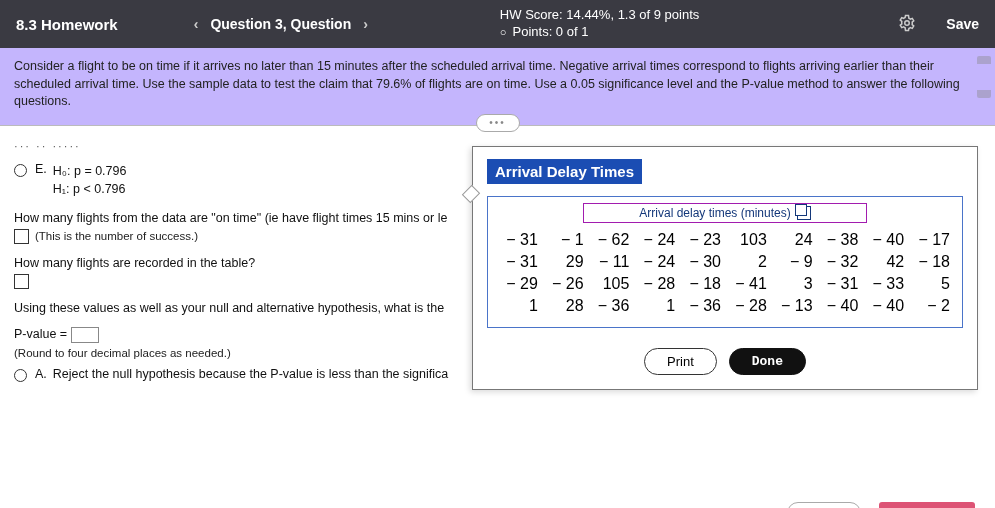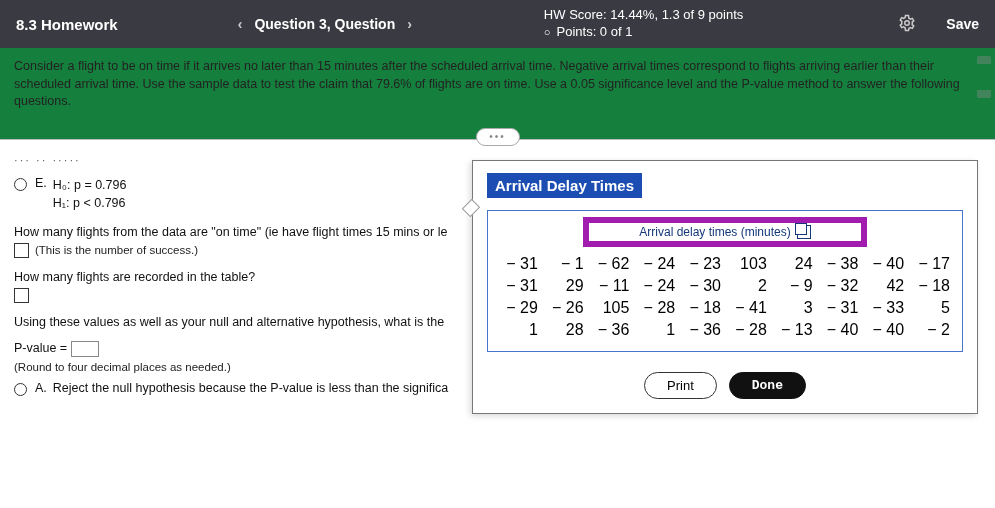--- a/index.html
+++ b/index.html
@@ -1,44 +1,44 @@
 <!DOCTYPE html>
 <html><head>
 <meta charset="utf-8">
 <style>
   * { box-sizing: border-box; margin: 0; padding: 0; }
   body { font-family: Arial, sans-serif; width: 995px; height: 508px; background: #eee; overflow: hidden; }
   .header { background: #3a3a42; color: #fff; height: 48px; display: flex; align-items: center; padding: 0 16px; font-size: 14px; }
-  .hw-title { font-weight: bold; font-size: 15px; margin-right: 108px; }
+  .hw-title { font-weight: bold; font-size: 15px; margin-right: 64px; }
   .nav-arrow { color: #ccc; padding: 0 12px; cursor: pointer; font-weight: bold; }
   .q-title { font-weight: bold; }
   .score-block { margin-left: 120px; font-size: 13px; line-height: 1.3; }
   .score-block .pts::before { content: "\25CB"; margin-right: 6px; font-size: 11px; }
   .gear { margin-left: auto; margin-right: 30px; color: #ccc; cursor: pointer; }
   .save { font-weight: bold; cursor: pointer; }
-  .prompt-bar { background: #15803d; border-bottom: 1px solid #bbb; padding: 10px 14px 28px; font-size: 12.5px; color: #222; line-height: 1.4; position: relative; }
+  .prompt-bar { background: #c4b5fd; border-bottom: 1px solid #bbb; padding: 10px 14px 14px; font-size: 12.5px; color: #222; line-height: 1.4; position: relative; }
   .scrollhint { position: absolute; right: 4px; top: 8px; width: 14px; height: 42px; background: linear-gradient(#888,#888) 0 0/100% 8px no-repeat, linear-gradient(#888,#888) 0 100%/100% 8px no-repeat; opacity:.4; border-radius:2px;}
   .content { position: relative; padding: 14px 14px; background: #fff; height: 400px; }
   .divider-tab { position: absolute; left: 50%; top: -12px; transform: translateX(-50%); background: #fff; border: 1px solid #aaa; border-radius: 12px; width: 44px; height: 18px; display:flex; align-items:center; justify-content:center; font-size:10px; color:#888; letter-spacing:2px;}
   .left { width: 460px; font-size: 12.5px; color: #111; }
   .left .cutoff { font-size: 11px; color: #555; margin-bottom: 10px; letter-spacing: 2px;}
   .opt { display: flex; align-items: flex-start; margin-bottom: 12px; }
   .opt .radio { width: 13px; height: 13px; border: 1.5px solid #333; border-radius: 50%; margin-right: 8px; margin-top: 2px; flex-shrink:0; }
   .opt .lbl { margin-right: 6px; }
   .hyp { line-height: 1.5; }
   .q { margin: 12px 0 4px; }
   .chk { display: inline-block; width: 15px; height: 15px; border: 1px solid #333; vertical-align: middle; margin-right: 6px; }
   .ibox { display: inline-block; width: 28px; height: 16px; border: 1px solid #888; vertical-align: middle; }
   .sub { font-size: 11.5px; color: #222; }
   
   .modal { position: absolute; left: 472px; top: 20px; width: 506px; background: #fff; border: 1px solid #777; box-shadow: -2px 2px 6px rgba(0,0,0,.15); padding: 0; }
   .modal .mhandle { position:absolute; left:-8px; top:40px; width:12px; height:14px; background:#fff; border:1px solid #999; transform: rotate(45deg);}
   .modal-title { background: #1b4db3; color: #fff; font-weight: bold; padding: 4px 8px; font-size: 15px; display: inline-block; margin: 12px 0 8px 14px; }
   .tbl-wrap { border: 1.5px solid #4a74c9; margin: 4px 14px 14px; padding: 6px 8px 10px; }
-  .tbl-head { text-align: center; font-size: 12px; border: 6px solid #a21caf; color:#14387a; padding: 2px 4px; margin: 0 auto 6px; display: block; width: 62%; }
+  .tbl-head { text-align: center; font-size: 12px; border: 1px solid #a21caf; color:#14387a; padding: 2px 4px; margin: 0 auto 6px; display: block; width: 62%; }
   table.data { border-collapse: collapse; width: 100%; font-size: 16px; }
   table.data td { padding: 2px 4px; text-align: right; width: 10%; color: #000; }
   .copy-icon { display:inline-block; width:14px; height:14px; border:1px solid #14387a; position:relative; vertical-align:middle; margin-left:6px;}
   .copy-icon::after{content:"";position:absolute;left:-3px;top:-3px;width:10px;height:10px;border:1px solid #14387a;background:#fff;}
   .modal-actions { display: flex; justify-content: center; gap: 12px; padding: 6px 0 14px; }
   .btn { font-size: 13px; padding: 5px 22px; border-radius: 16px; cursor: pointer; border: 1px solid #333; background:#fff; }
   .btn.done { background: #111; color: #fff; border-color:#111; font-weight: bold; font-family: Liberation Mono, monospace; }
   .footer { position: absolute; right: 20px; bottom: 2px; display: flex; gap: 18px; align-items: center; }
   .clear { border: 1px solid #aaa; border-radius: 14px; padding: 3px 14px; font-size: 12px; background:#fff; cursor:pointer; }
   .check { background: #d8365e; color: #fff; border-radius: 3px; padding: 4px 10px; font-size: 12px; cursor:pointer; opacity:.85;}

